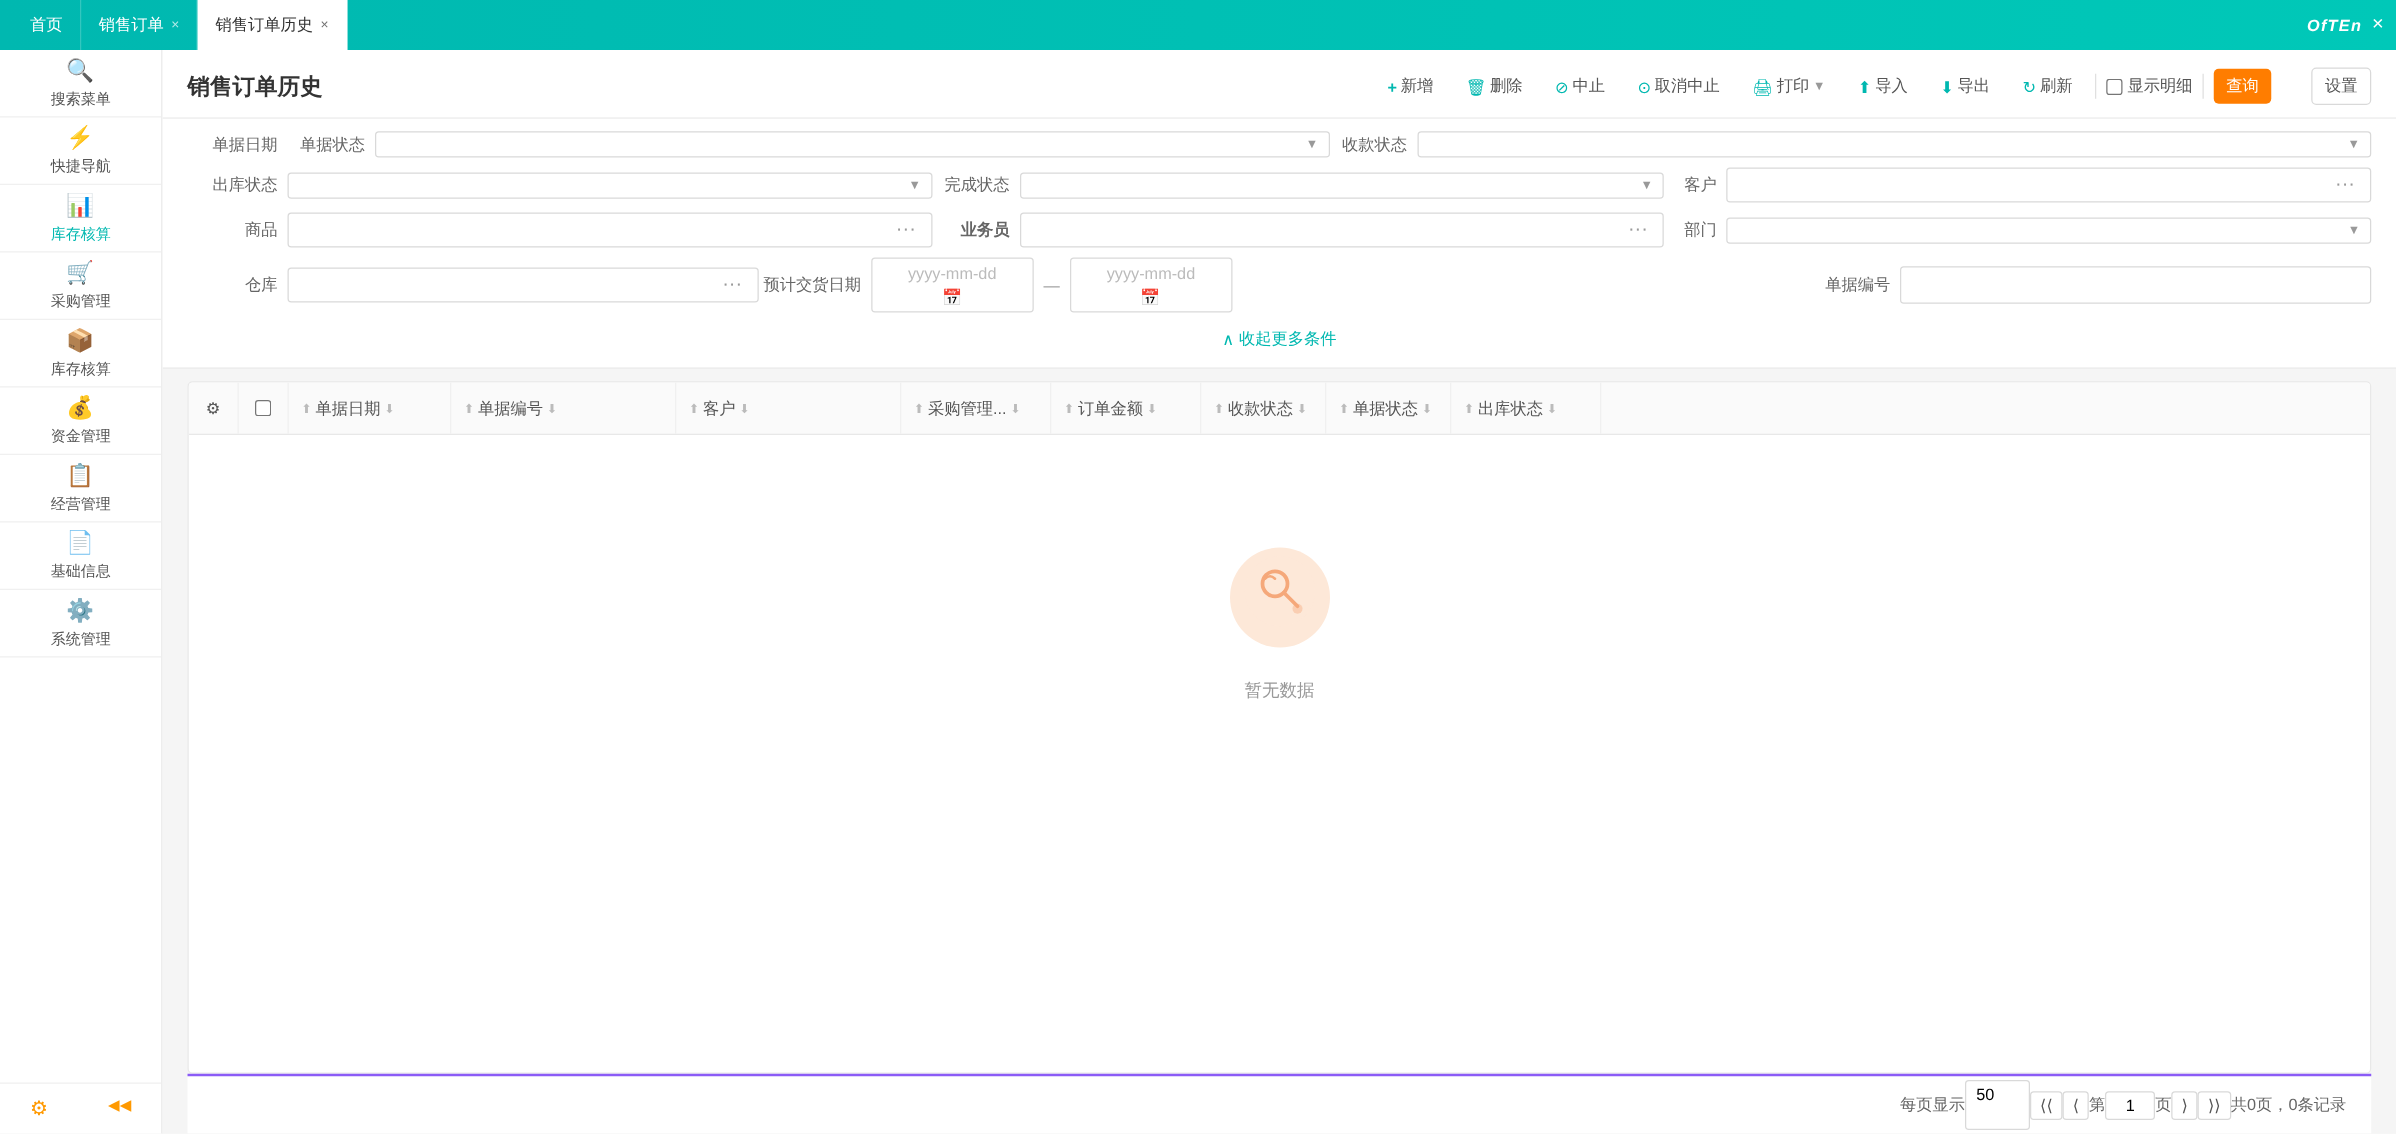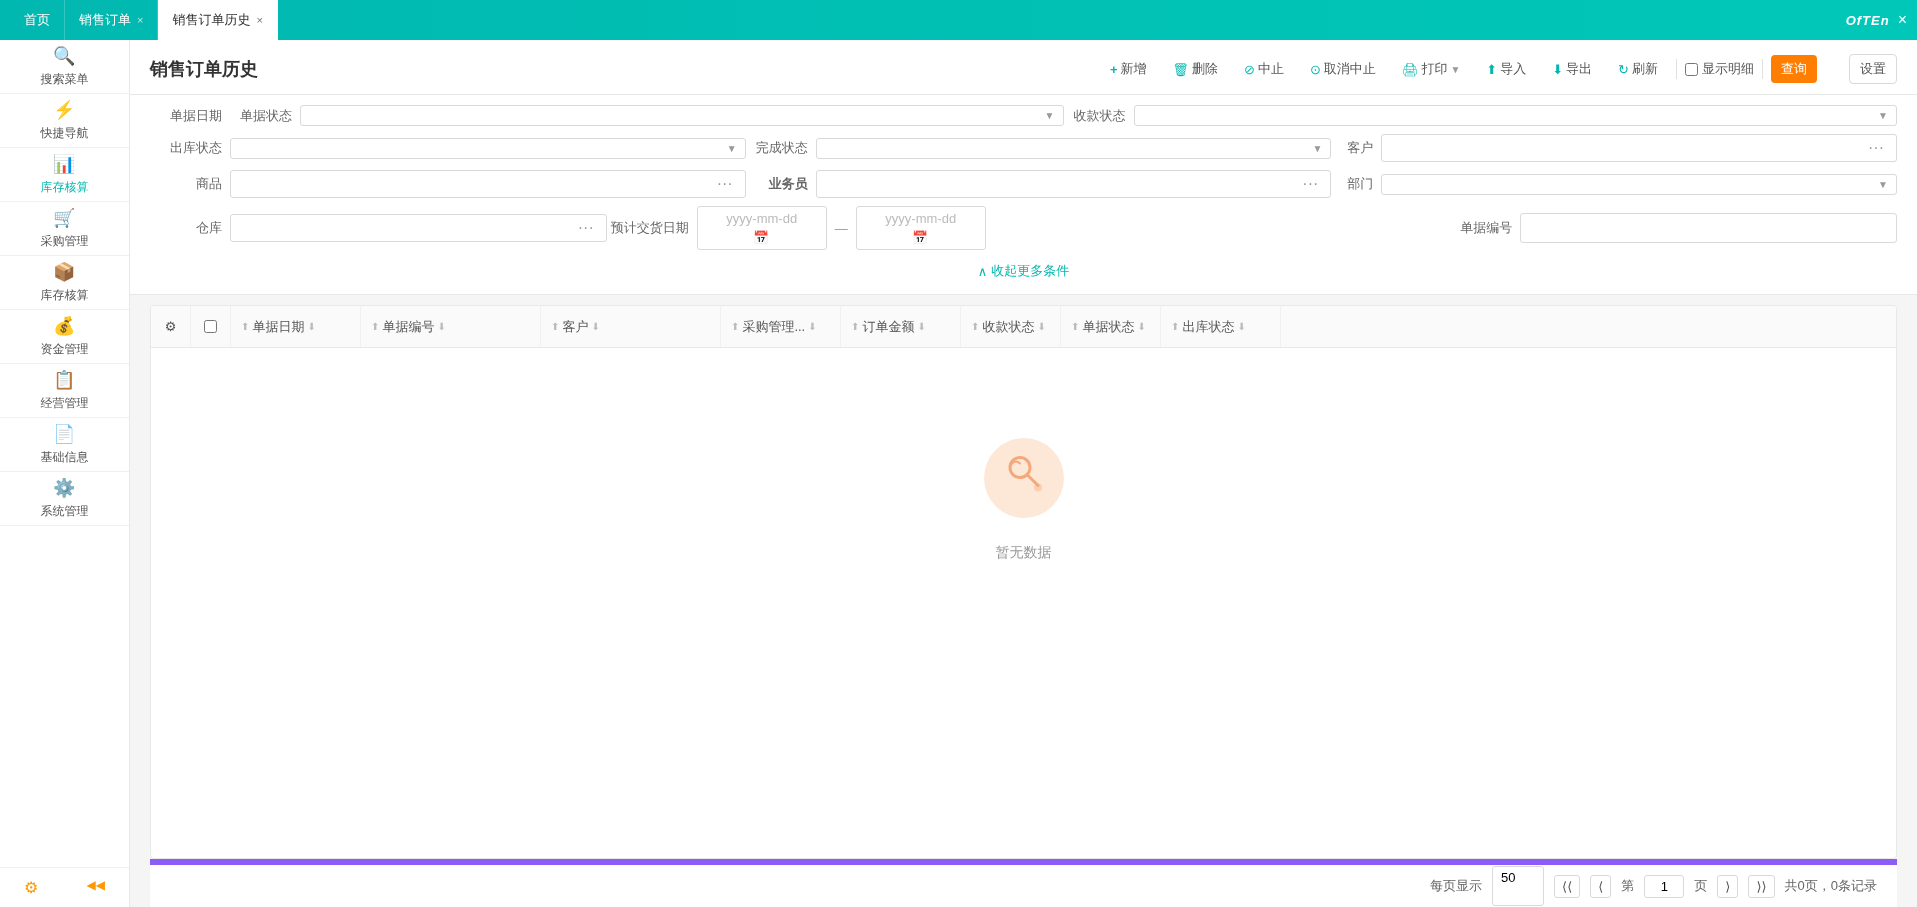--- a/index.html
+++ b/index.html
@@ -301,26 +301,25 @@
       top: 50%;
       left: 50%;
       transform: translate(-50%, -50%);
       font-size: 40px;
     }
 
     
     .footer-bar {
       height: 48px;
       background: #fff;
-      border-top: 6px solid #8b5cf6;
+      border-top: 2px solid #8b5cf6;
       display: flex;
       align-items: center;
       justify-content: flex-end;
       padding: 0 20px;
-      gap: 10px;
       flex-shrink: 0;
       margin: 0 20px;
     }
     .pagination-label { color: #666; font-size: 13px; }
     .pagination-select {
       border: 1px solid #d9d9d9;
       border-radius: 3px;
       padding: 3px 20px 20px 8px;
       font-size: 13px;
       background: #fff;

